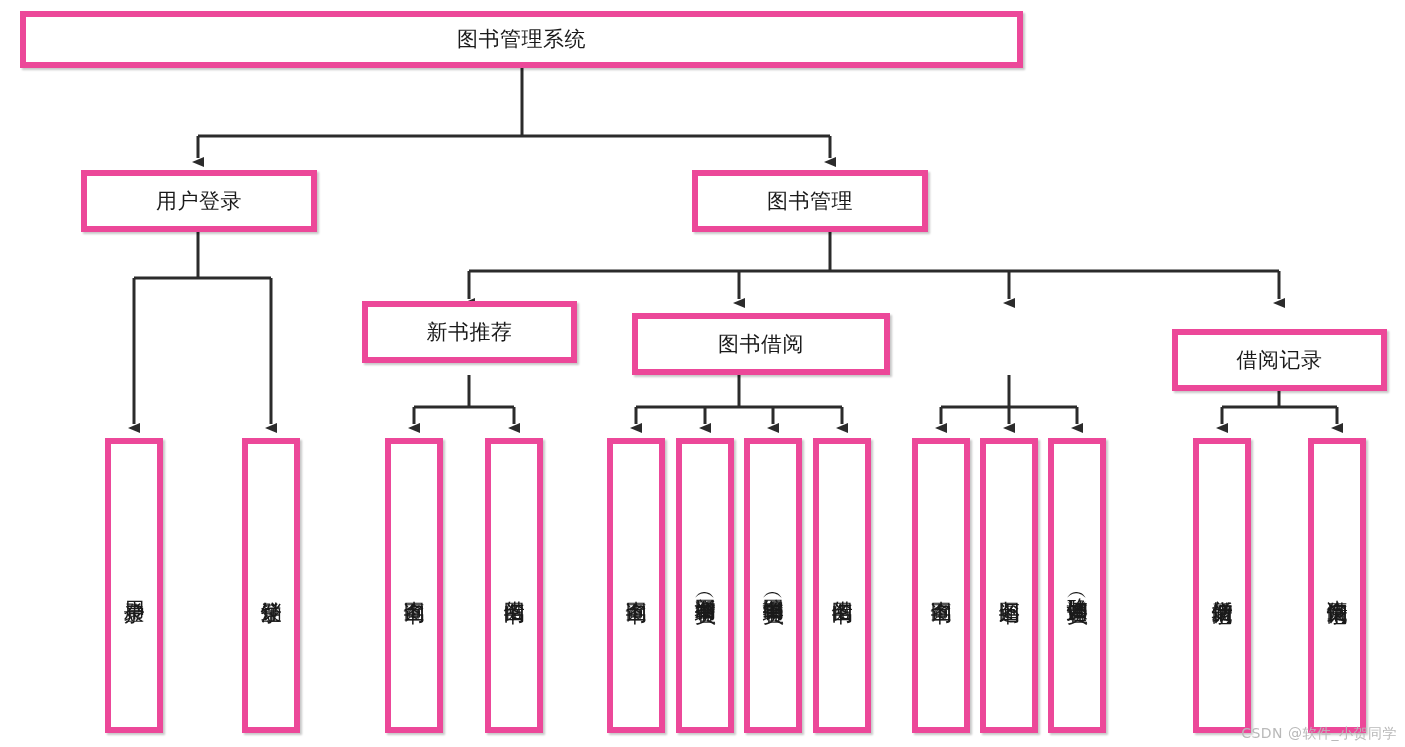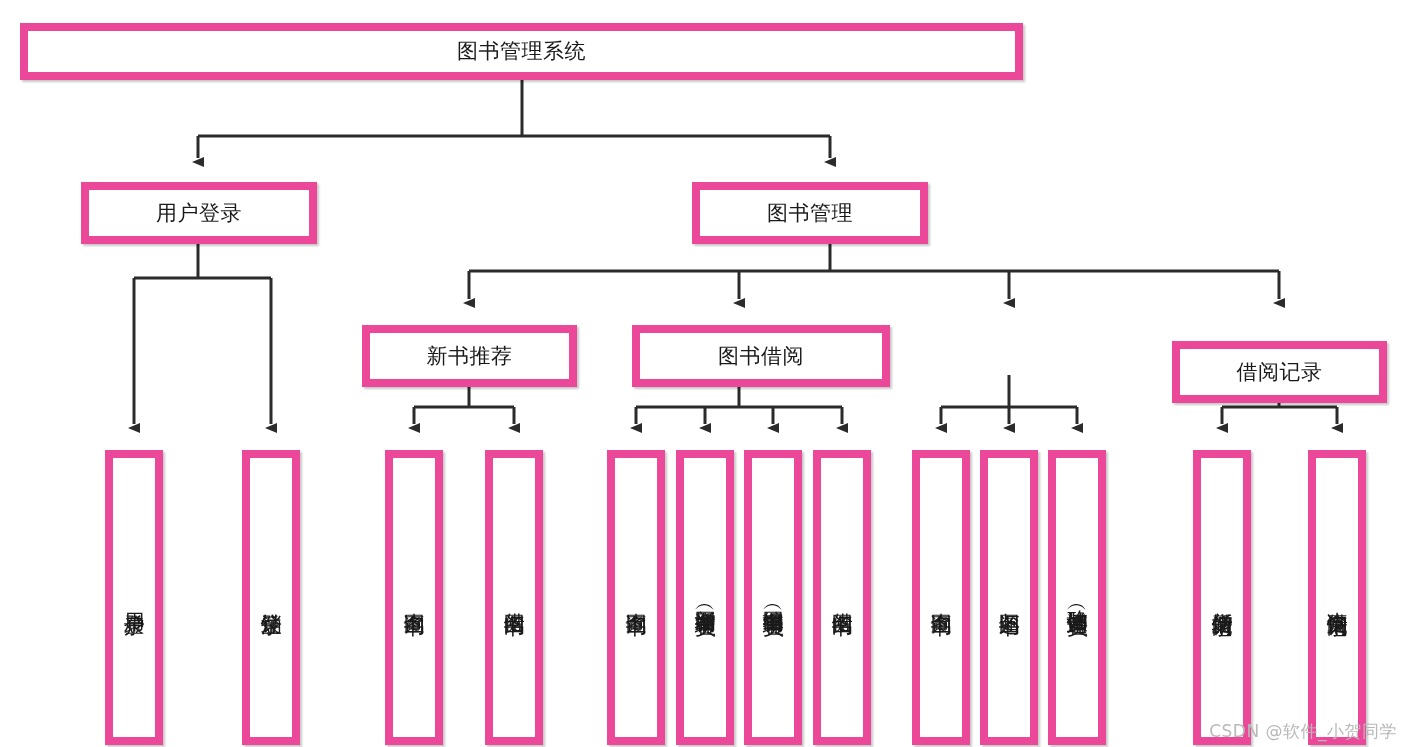--- a/index.html
+++ b/index.html
@@ -10,26 +10,25 @@
     overflow:hidden;
   }
   #stage{position:relative;width:1405px;height:747px;}
 
   svg.lines{position:absolute;left:0;top:0;width:1405px;height:747px;pointer-events:none;}
 
   .node{
     position:absolute;
     box-sizing:border-box;
     background:#ffffff;
-    border:8px solid #ec4899;
+    border:6px solid #ec4899;
     display:flex;
     align-items:center;
     justify-content:center;
     box-shadow:2px 2px 2px rgba(0,0,0,0.22);
-    margin-top:12px;
   }
   .node .lbl{
     font-size:21px;
     color:#1a1a1a;
     line-height:1.15;
     white-space:nowrap;
     letter-spacing:0.5px;
   }
   .node.root .lbl{font-size:21px;}
 
@@ -46,21 +45,21 @@
     line-height:1.08;
     letter-spacing:1px;
     white-space:normal;
     max-height:268px;
   }
 
   #watermark{
     position:absolute;
     right:8px;
     bottom:4px;
-    font-size:17px;
+    font-size:14px;
     color:#b9b9b9;
     white-space:nowrap;
     letter-spacing:0.5px;
   }
 </style>
 </head>
 <body>
 
 <div id="stage">
 
@@ -118,21 +117,21 @@
     <span class="lbl">图书管理系统</span>
   </div>
 
   <div class="node" style="left:81px;top:170px;width:236px;height:62px;">
     <span class="lbl">用户登录</span>
   </div>
   <div class="node" style="left:692px;top:170px;width:236px;height:62px;">
     <span class="lbl">图书管理</span>
   </div>
 
-  <div class="node" style="left:362px;top:313px;width:215px;height:62px;">
+  <div class="node" style="left:362px;top:301px;width:215px;height:62px;">
     <span class="lbl">新书推荐</span>
   </div>
   <div class="node" style="left:632px;top:313px;width:258px;height:62px;text-align:right;">
     <span class="lbl">图书借阅</span>
   </div>
   <div class="node" style="left:1172px;top:329px;width:215px;height:62px;">
     <span class="lbl">借阅记录</span>
   </div>
 
   <div class="node leaf" style="left:105px;top:438px;width:58px;height:295px;">

